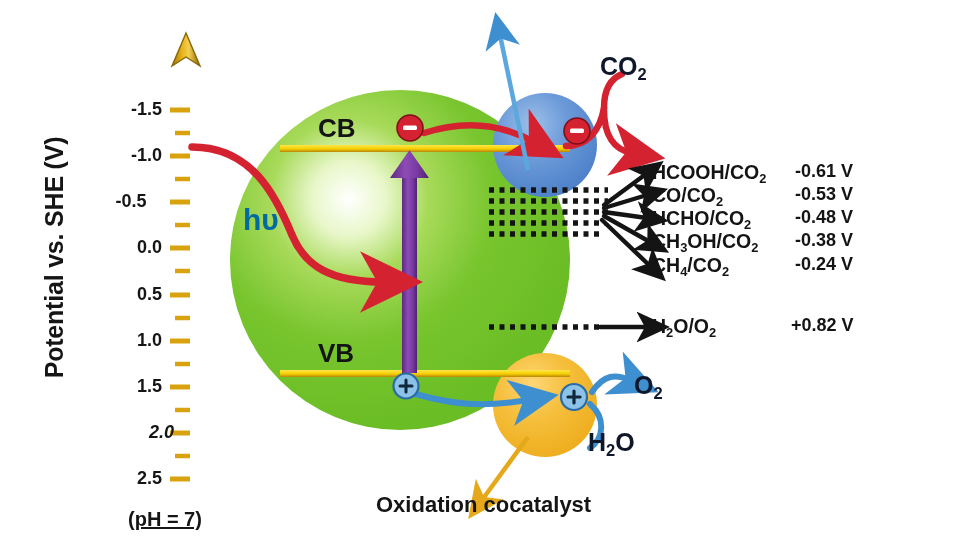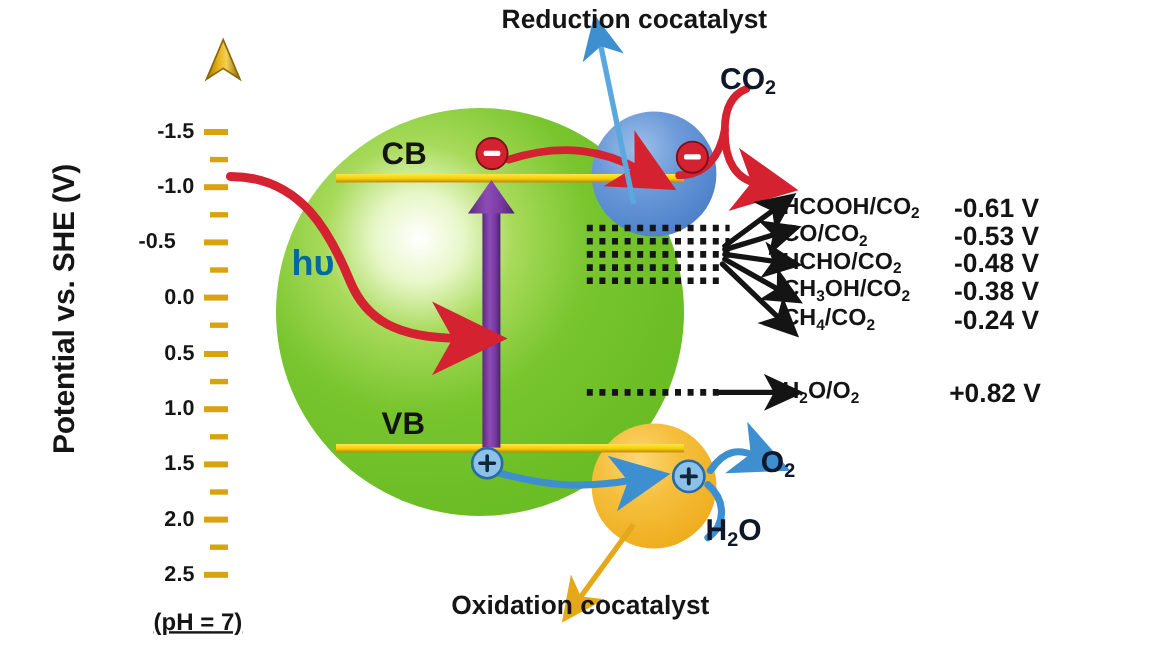--- a/index.html
+++ b/index.html
@@ -20,21 +20,21 @@
   .ph-label{position:absolute;left:128px;top:508px;font-size:20px;font-weight:bold;color:#151515;text-decoration:underline;}
 
   .band-label{position:absolute;font-size:26px;font-weight:bold;color:#141414;}
   .hv-label{position:absolute;left:243px;top:203px;font-size:30px;font-weight:bold;color:#0369a1;}
 
   .head-label{position:absolute;font-size:22px;font-weight:bold;color:#151515;}
   .mol-label{position:absolute;font-size:25px;font-weight:bold;color:#0f172a;}
   .solar-label{position:absolute;font-size:27px;font-weight:bold;color:#141414;}
 
   .couple{position:absolute;font-size:19.5px;font-weight:bold;color:#141414;white-space:nowrap;}
-  .volt{position:absolute;font-size:22px;font-weight:bold;color:#141414;white-space:nowrap;}
+  .volt{position:absolute;font-size:18px;font-weight:bold;color:#141414;white-space:nowrap;}
   sub{font-size:0.66em;vertical-align:-0.28em;font-weight:bold;}
 </style>
 </head>
 <body>
 
 <div id="stage">
 
   <svg id="scene" viewBox="0 0 960 540">
     <defs>
       <radialGradient id="sphereGrad" cx="35%" cy="32%" r="68%">
@@ -195,31 +195,30 @@
 
   <div class="axis-title">Potential vs. SHE (V)</div>
 
   <div class="tick-label" style="left:100px;top:99px;">-1.5</div>
   <div class="tick-label" style="left:100px;top:145px;">-1.0</div>
   <div class="tick-label" style="left:100px;top:191px;text-align:center;">-0.5</div>
   <div class="tick-label" style="left:100px;top:237px;">0.0</div>
   <div class="tick-label" style="left:100px;top:284px;">0.5</div>
   <div class="tick-label" style="left:100px;top:330px;">1.0</div>
   <div class="tick-label" style="left:100px;top:376px;">1.5</div>
-  <div class="tick-label" style="left:100px;top:422px;">2.0</div>
+  <div class="tick-label" style="left:112px;top:422px;font-style:italic;">2.0</div>
   <div class="tick-label" style="left:100px;top:468px;">2.5</div>
 
   <div class="ph-label">(pH = 7)</div>
 
   <div class="band-label" style="left:318px;top:113px;">CB</div>
   <div class="band-label" style="left:318px;top:338px;">VB</div>
 
   <div class="hv-label">hυ</div>
 
-  <div class="head-label" style="left:418px;top:3px;">Reduction cocatalyst</div>
   <div class="head-label" style="left:376px;top:492px;">Oxidation cocatalyst</div>
 
   <div class="mol-label" style="left:600px;top:52px;">
     CO<sub>2</sub>
   </div>
 
   <div class="mol-label" style="left:634px;top:371px;">
     O<sub>2</sub>
   </div>
   <div class="mol-label" style="left:588px;top:428px;">

